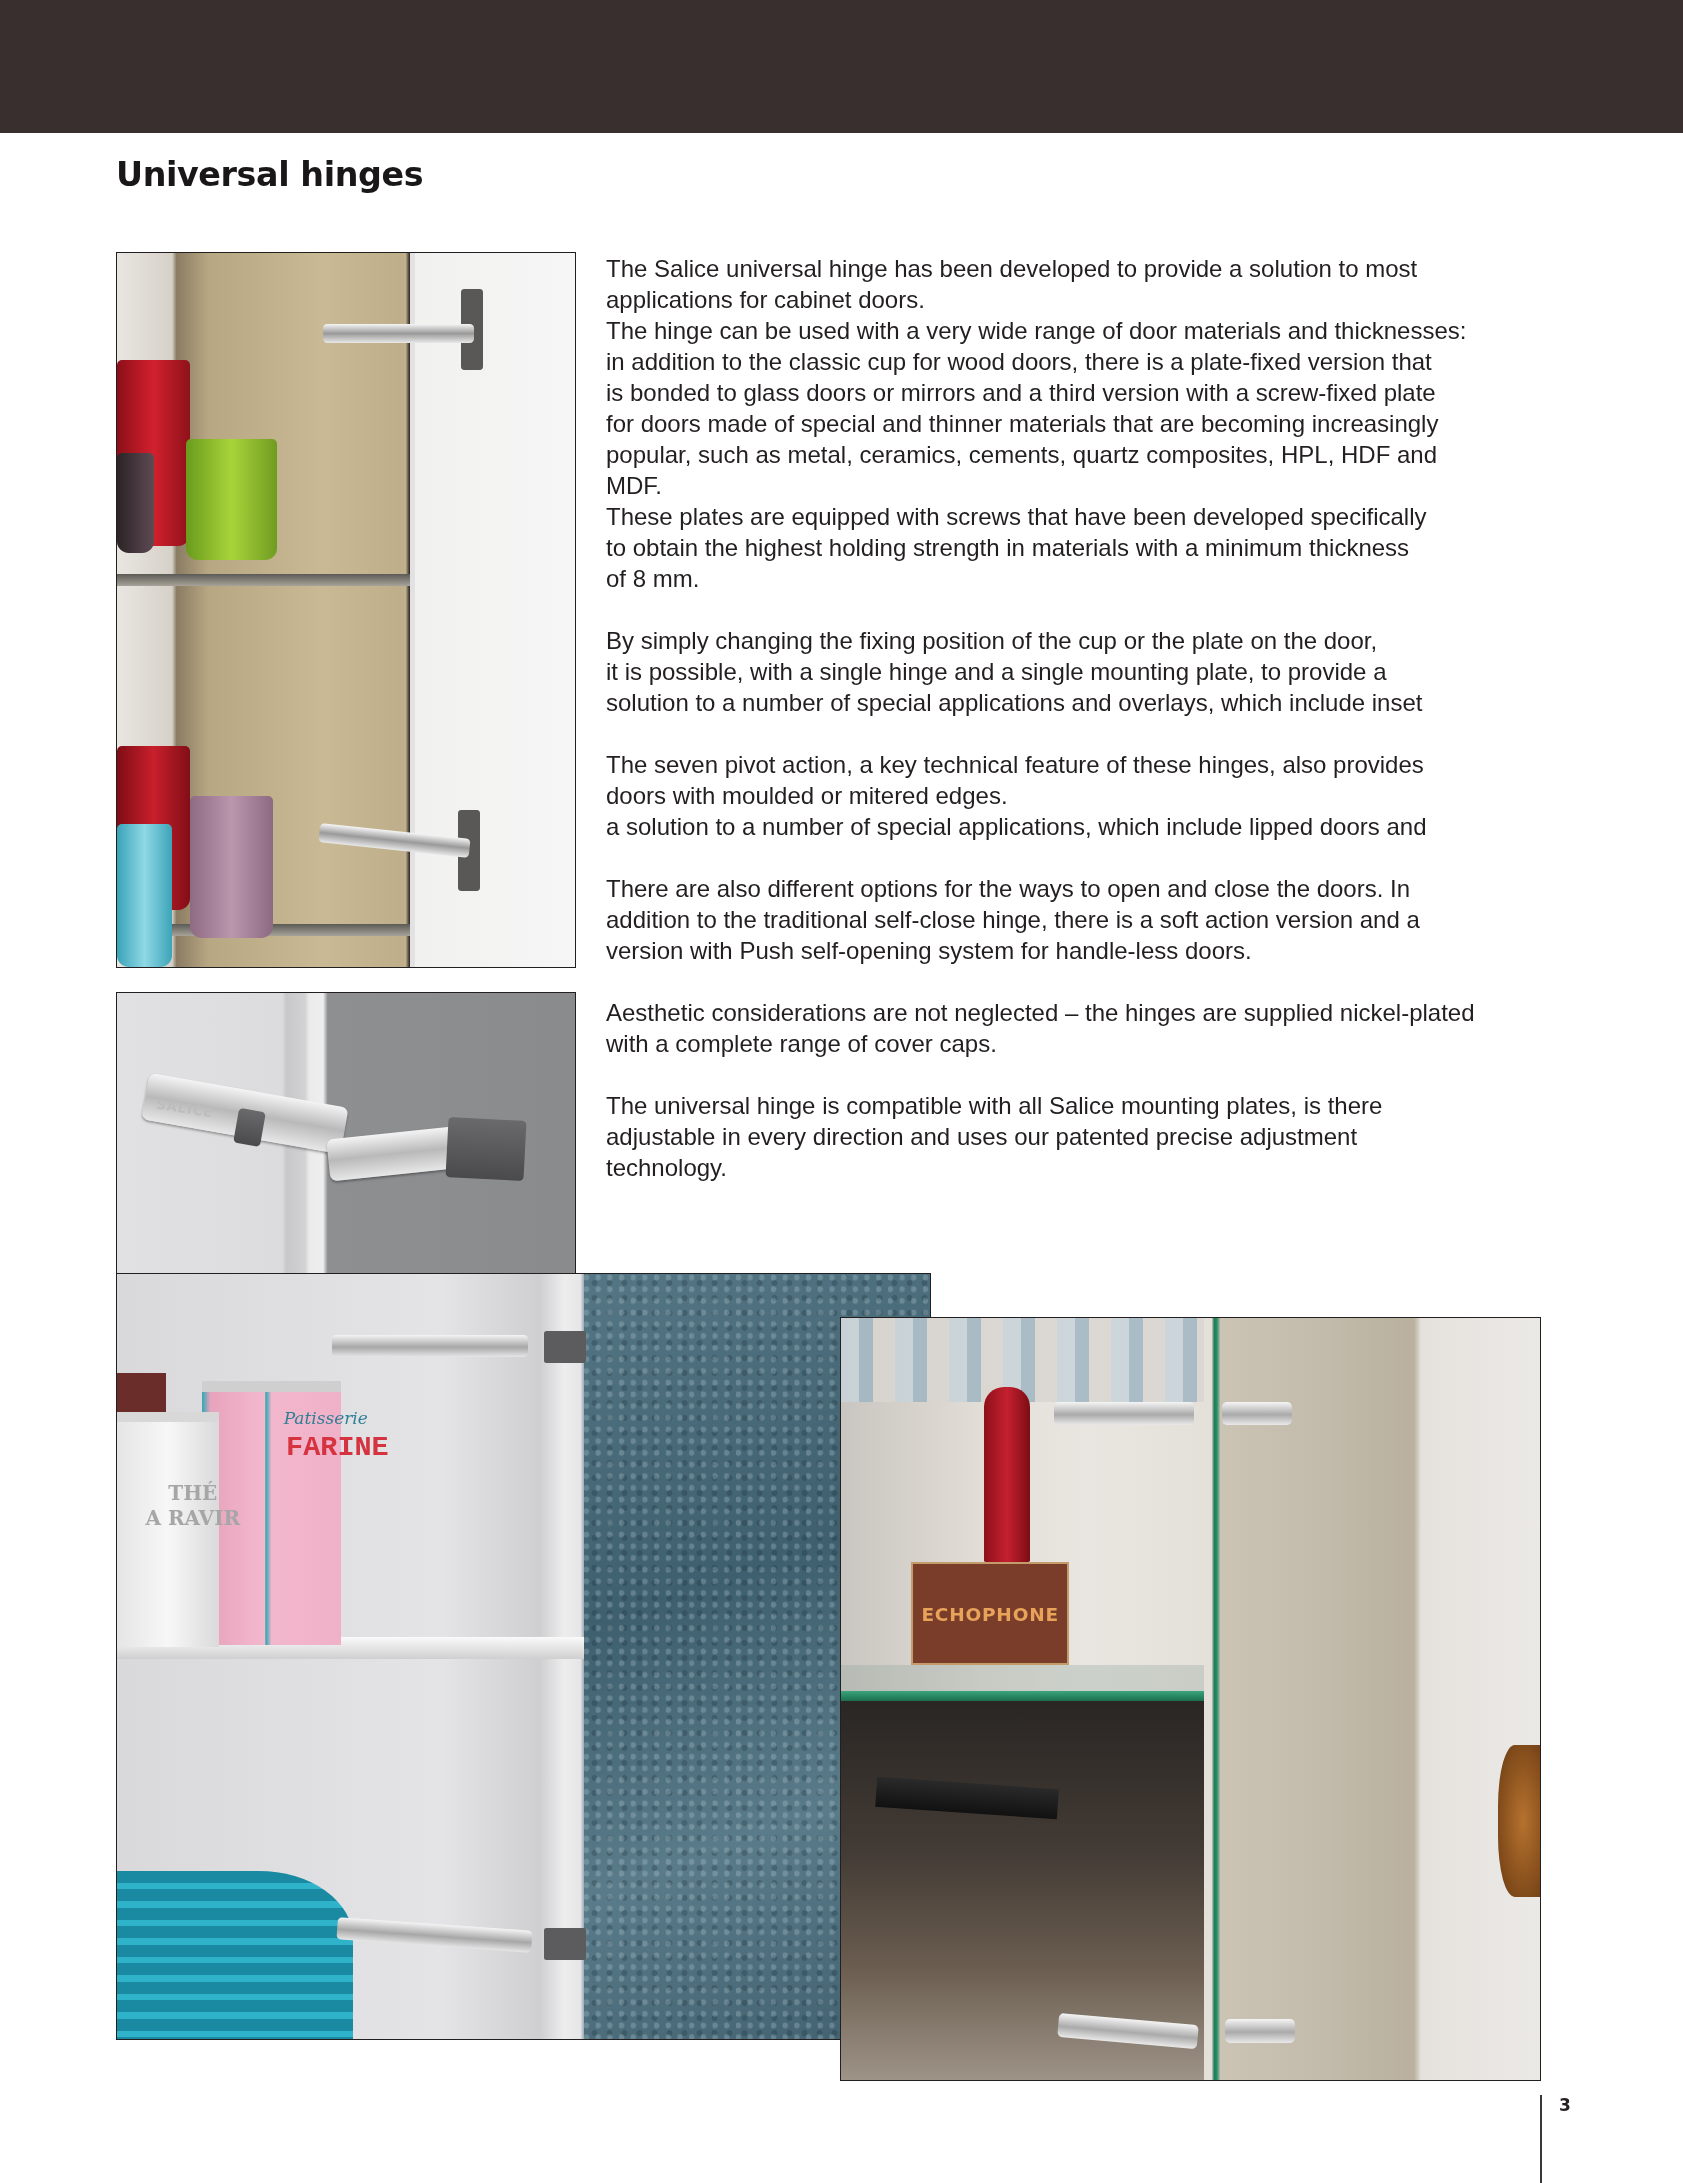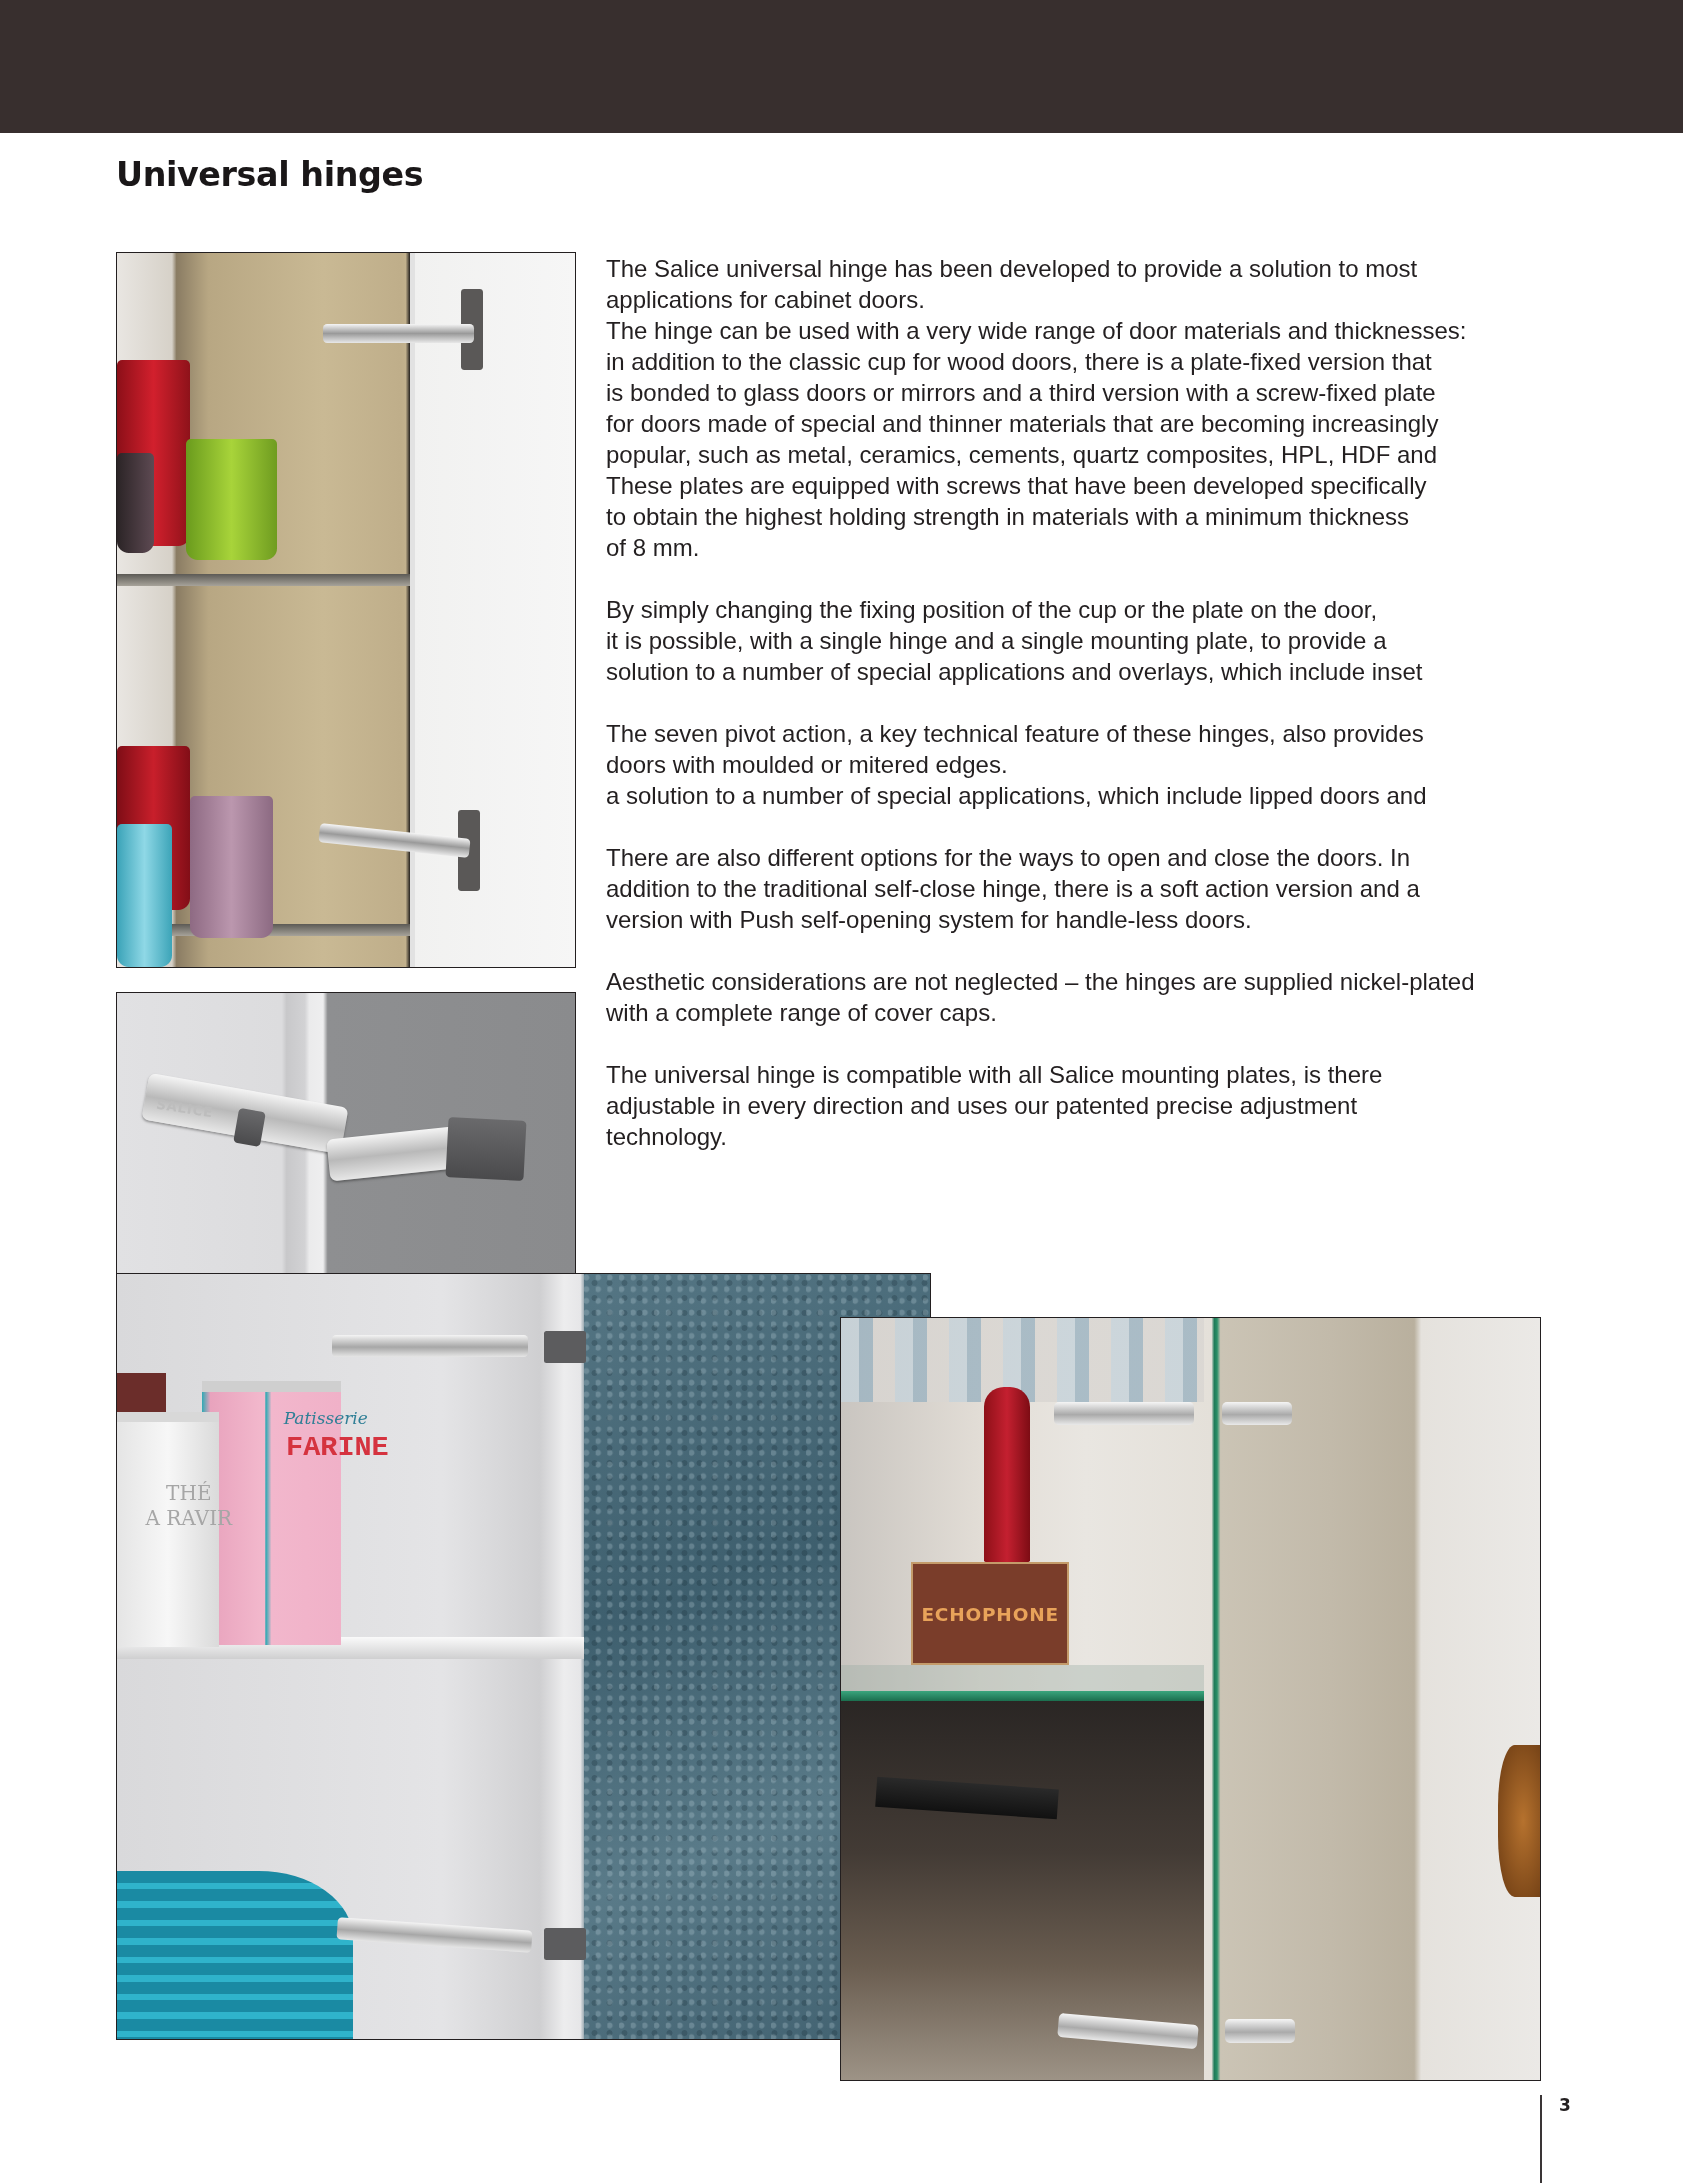--- a/index.html
+++ b/index.html
@@ -129,20 +129,21 @@
 
 <div class="body-text">
   <p>
     <span class="line">The Salice universal hinge has been developed to provide a solution to most</span>
     <span class="line">applications for cabinet doors.</span>
     <span class="line">The hinge can be used with a very wide range of door materials and thicknesses:</span>
     <span class="line">in addition to the classic cup for wood doors, there is a plate-fixed version that</span>
     <span class="line">is bonded to glass doors or mirrors and a third version with a screw-fixed plate</span>
     <span class="line">for doors made of special and thinner materials that are becoming increasingly</span>
     <span class="line">popular, such as metal, ceramics, cements, quartz composites, HPL, HDF and</span>
+    <span class="line">MDF.</span>
     <span class="line">These plates are equipped with screws that have been developed specifically</span>
     <span class="line">to obtain the highest holding strength in materials with a minimum thickness</span>
     <span class="line">of 8 mm.</span>
   </p>
   <p class="gap">
     <span class="line">By simply changing the fixing position of the cup or the plate on the door,</span>
     <span class="line">it is possible, with a single hinge and a single mounting plate, to provide a</span>
     <span class="line">solution to a number of special applications and overlays, which include inset</span>
   </p>
   <p class="gap">
@@ -167,21 +168,21 @@
 </div>
 
 <div class="photo" id="photo-3">
   <div class="stone"></div>
   <div class="shelf"></div>
   <div class="tin-dark"></div>
   <div class="tin-pink"></div>
   <div class="tin-pink-script">Patisserie</div>
   <div class="tin-pink-text">FARINE</div>
   <div class="tin-white"></div>
-  <div class="tin-white-text" style="white-space:pre-line;">THÉ
+  <div class="tin-white-text" style="white-space:pre-line;font-weight:bold;">THÉ
 A RAVIR</div>
   <div class="plates"></div>
   <div class="hinge" style="left:26.5%;top:8%;width:24%;"></div>
   <div class="hinge-plate" style="left:52.5%;top:7.5%;"></div>
   <div class="hinge" style="left:27%;top:85%;width:24%;transform:rotate(4deg);"></div>
   <div class="hinge-plate" style="left:52.5%;top:85.5%;"></div>
 </div>
 
 <div class="photo" id="photo-4">
   <div class="guitars"></div>

